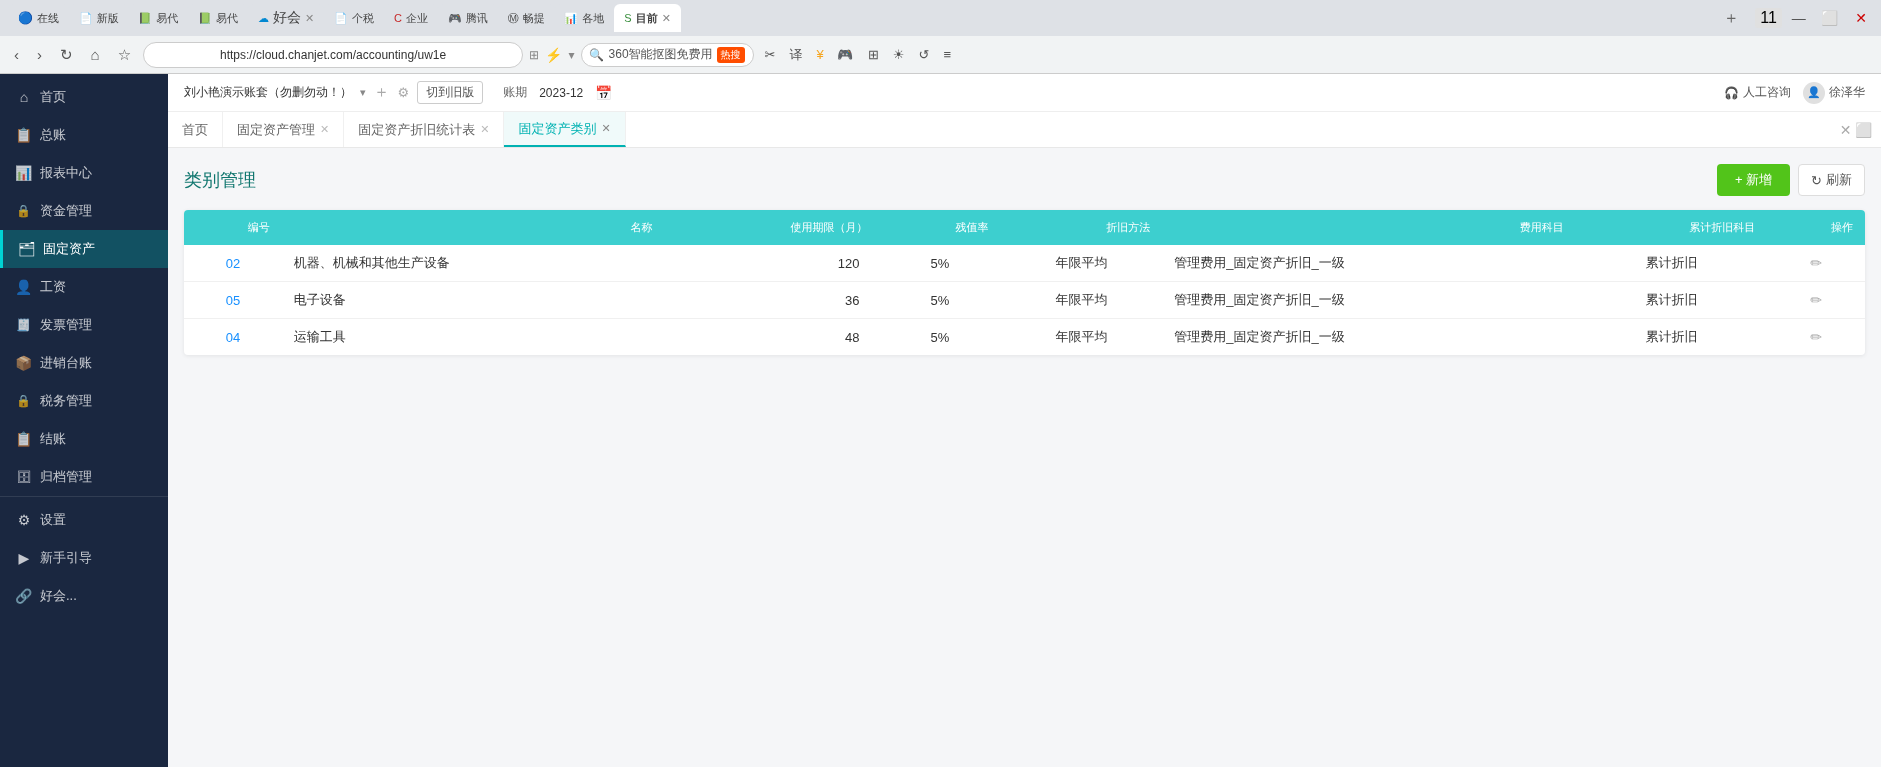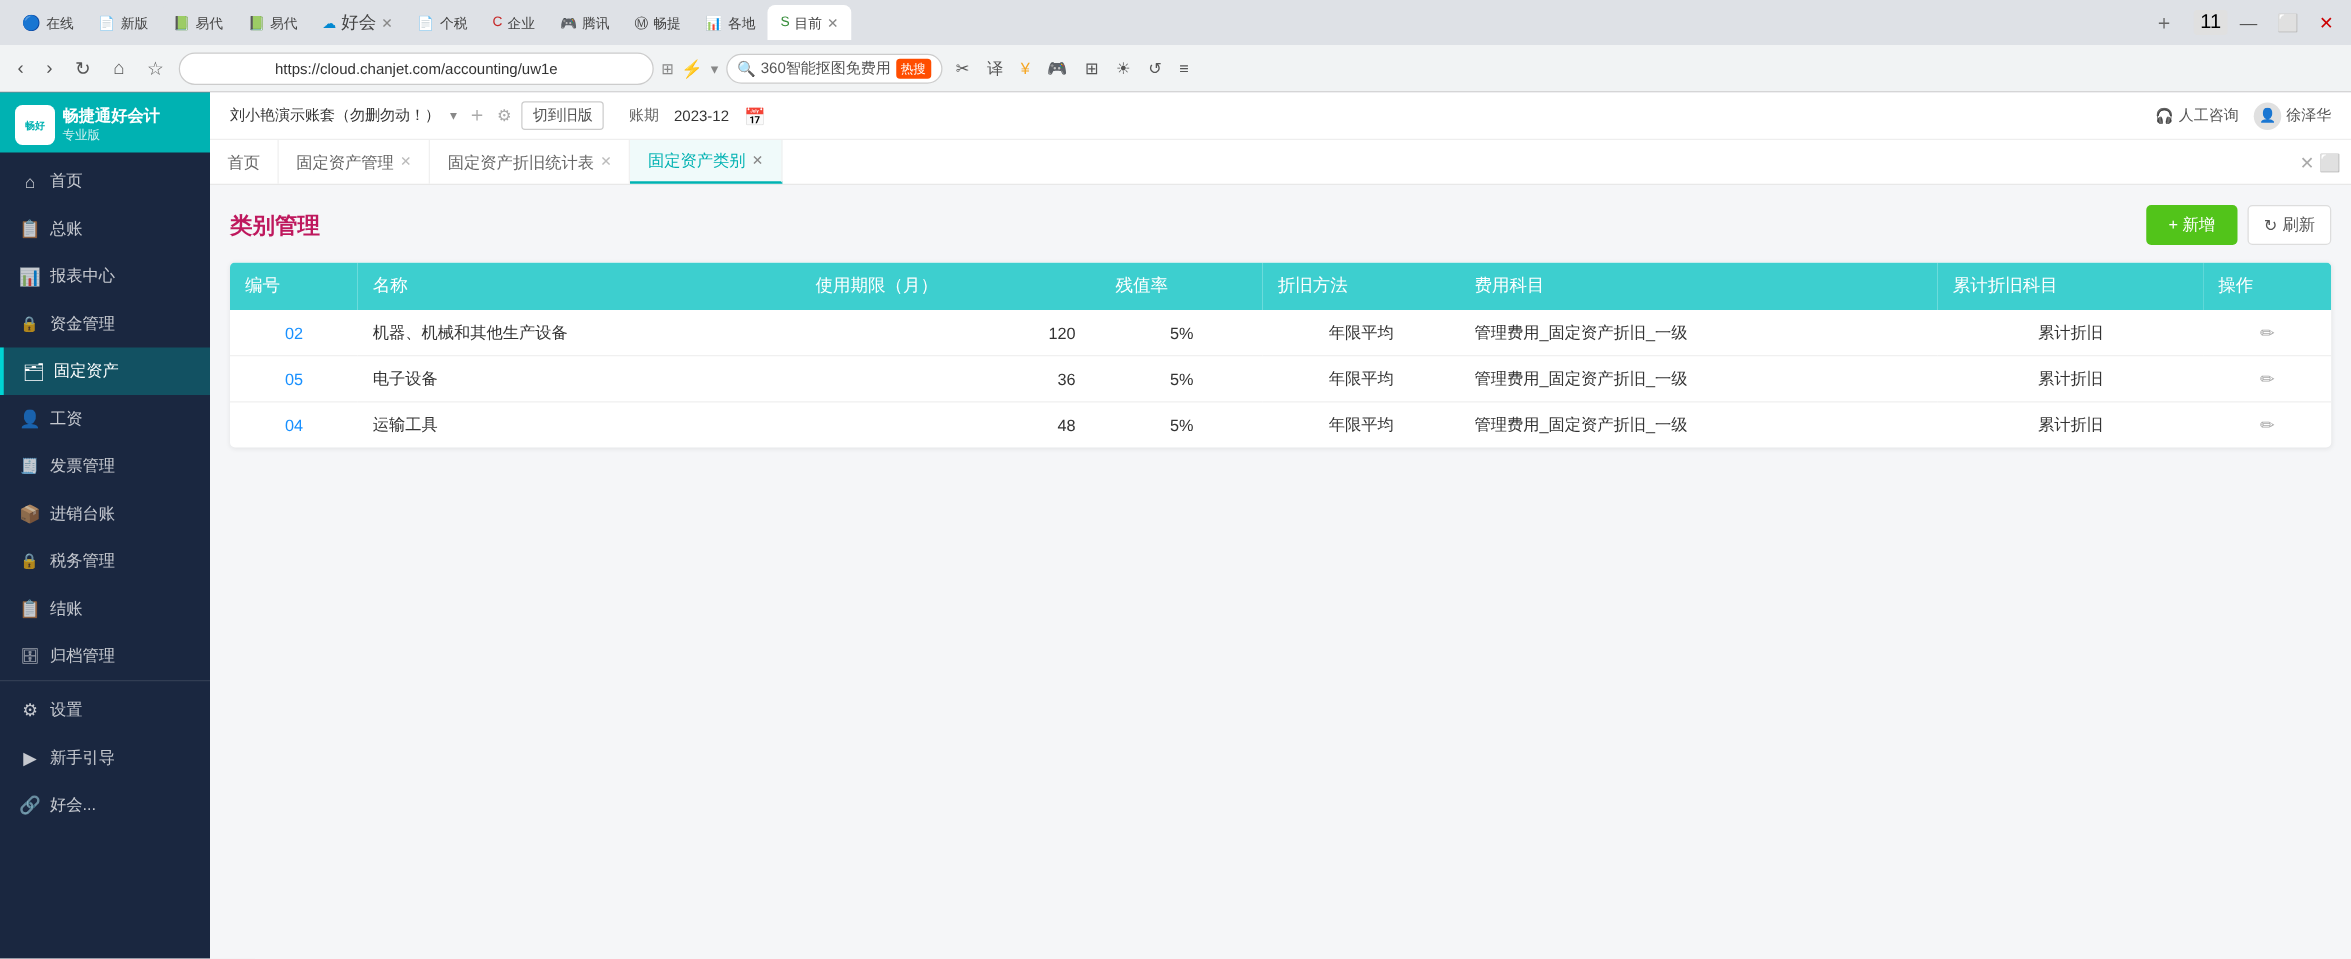--- a/index.html
+++ b/index.html
@@ -44,29 +44,29 @@
     .top-bar-left { display: flex; align-items: center; gap: 8px; font-size: 12px; color: #555; }
     .switch-btn { border: 1px solid #ccc; border-radius: 3px; padding: 2px 8px; font-size: 12px; cursor: pointer; background: #fff; color: #555; }
     .top-bar-right { display: flex; align-items: center; gap: 12px; font-size: 12px; color: #555; }
     .service-btn { display: flex; align-items: center; gap: 4px; cursor: pointer; }
     .user-avatar { display: flex; align-items: center; gap: 4px; cursor: pointer; }
     .avatar-circle { width: 22px; height: 22px; background: #e0e0e0; border-radius: 50%; display: flex; align-items: center; justify-content: center; font-size: 11px; color: #666; }
 
     
     .page-body { flex: 1; padding: 16px; overflow-y: auto; }
     .page-title-bar { display: flex; align-items: center; justify-content: space-between; margin-bottom: 14px; }
-    .page-title { font-size: 18px; font-weight: 700; color: #be185d; }
+    .page-title { font-size: 18px; font-weight: 400; color: #0f766e; }
     .action-buttons { display: flex; gap: 8px; }
     .btn-add { background: #52c41a; color: #fff; border: none; border-radius: 4px; padding: 6px 18px; font-size: 13px; cursor: pointer; display: flex; align-items: center; gap: 4px; }
     .btn-refresh { background: #fff; color: #555; border: 1px solid #ddd; border-radius: 4px; padding: 6px 12px; font-size: 13px; cursor: pointer; display: flex; align-items: center; gap: 4px; }
 
     
     .data-table { width: 100%; border-collapse: collapse; background: #fff; border-radius: 4px; overflow: hidden; box-shadow: 0 1px 4px rgba(0,0,0,0.08); }
     .data-table thead tr { background: #3dcfcf; }
-    .data-table thead th { padding: 10px 12px; font-size: 14px; font-weight: 500; color: #fff; text-align: left; white-space: nowrap; }
+    .data-table thead th { padding: 10px 12px; font-size: 11px; font-weight: 500; color: #fff; text-align: right; white-space: nowrap; }
     .data-table tbody tr { border-bottom: 1px solid #f0f0f0; }
     .data-table tbody tr:last-child { border-bottom: none; }
     .data-table tbody td { padding: 9px 12px; font-size: 13px; color: #333; text-align: center; }
     .data-table tbody td.code { color: #1890ff; cursor: pointer; }
     .data-table tbody td.name { text-align: left; }
     .edit-icon { color: #aaa; cursor: pointer; font-size: 14px; }
     .win-btn { background: none; border: none; cursor: pointer; color: #555; font-size: 14px; padding: 2px 6px; }
     
     
     .inner-tab-bar { display: flex; align-items: center; height: 36px; background: #fff; border-bottom: 1px solid #e8e8e8; padding-left: 0; }
@@ -122,21 +122,21 @@
       <div class="browser-tab" style="background:#dee1e6;">
         <span style="font-size:11px;">Ⓜ</span>
         <span style="font-size:11px;">畅提</span>
       </div>
       <div class="browser-tab" style="background:#dee1e6;">
         <span style="color:#388e3c;font-size:11px;">📊</span>
         <span style="font-size:11px;">各地</span>
       </div>
       <div class="browser-tab active" style="background:#fff;">
         <span style="color:#388e3c;font-size:11px;">S</span>
-        <span style="font-size:11px;">目前</span>
+        <span style="font-size:11px;font-weight:bold;">目前</span>
         <span class="tab-close">✕</span>
       </div>
     </div>
     <button class="new-tab-btn">＋</button>
 
     <div style="display:flex; align-items:center; gap:4px; margin-left:8px;">
       <span style="background:#e0e0e0; border-radius:3px; font-size:16px; padding:1px 5px;">11</span>
       <button class="win-btn">—</button>
       <button class="win-btn">⬜</button>
       <button class="win-btn" style="color:#c00;">✕</button>
@@ -166,31 +166,20 @@
       <button class="toolbar-icon-btn">⊞</button>
       <button class="toolbar-icon-btn">☀</button>
       <button class="toolbar-icon-btn">↺</button>
       <button class="toolbar-icon-btn">≡</button>
     </div>
   </div>
 
   <div class="app-layout">
 
     <div class="sidebar">
-      <div class="sidebar-header">
-        <div class="sidebar-logo">
-          <div class="logo-icon">
-            <span style="font-size:8px; color:#00b2b2; font-weight:bold;">畅好</span>
-          </div>
-          <div>
-            <div class="logo-text">畅捷通好会计</div>
-            <div class="logo-sub">专业版</div>
-          </div>
-        </div>
-      </div>
       <div class="sidebar-nav">
         <div class="nav-item">
           <span class="nav-item-icon">⌂</span>
           <span>首页</span>
         </div>
         <div class="nav-item">
           <span class="nav-item-icon">📋</span>
           <span>总账</span>
         </div>
         <div class="nav-item">

